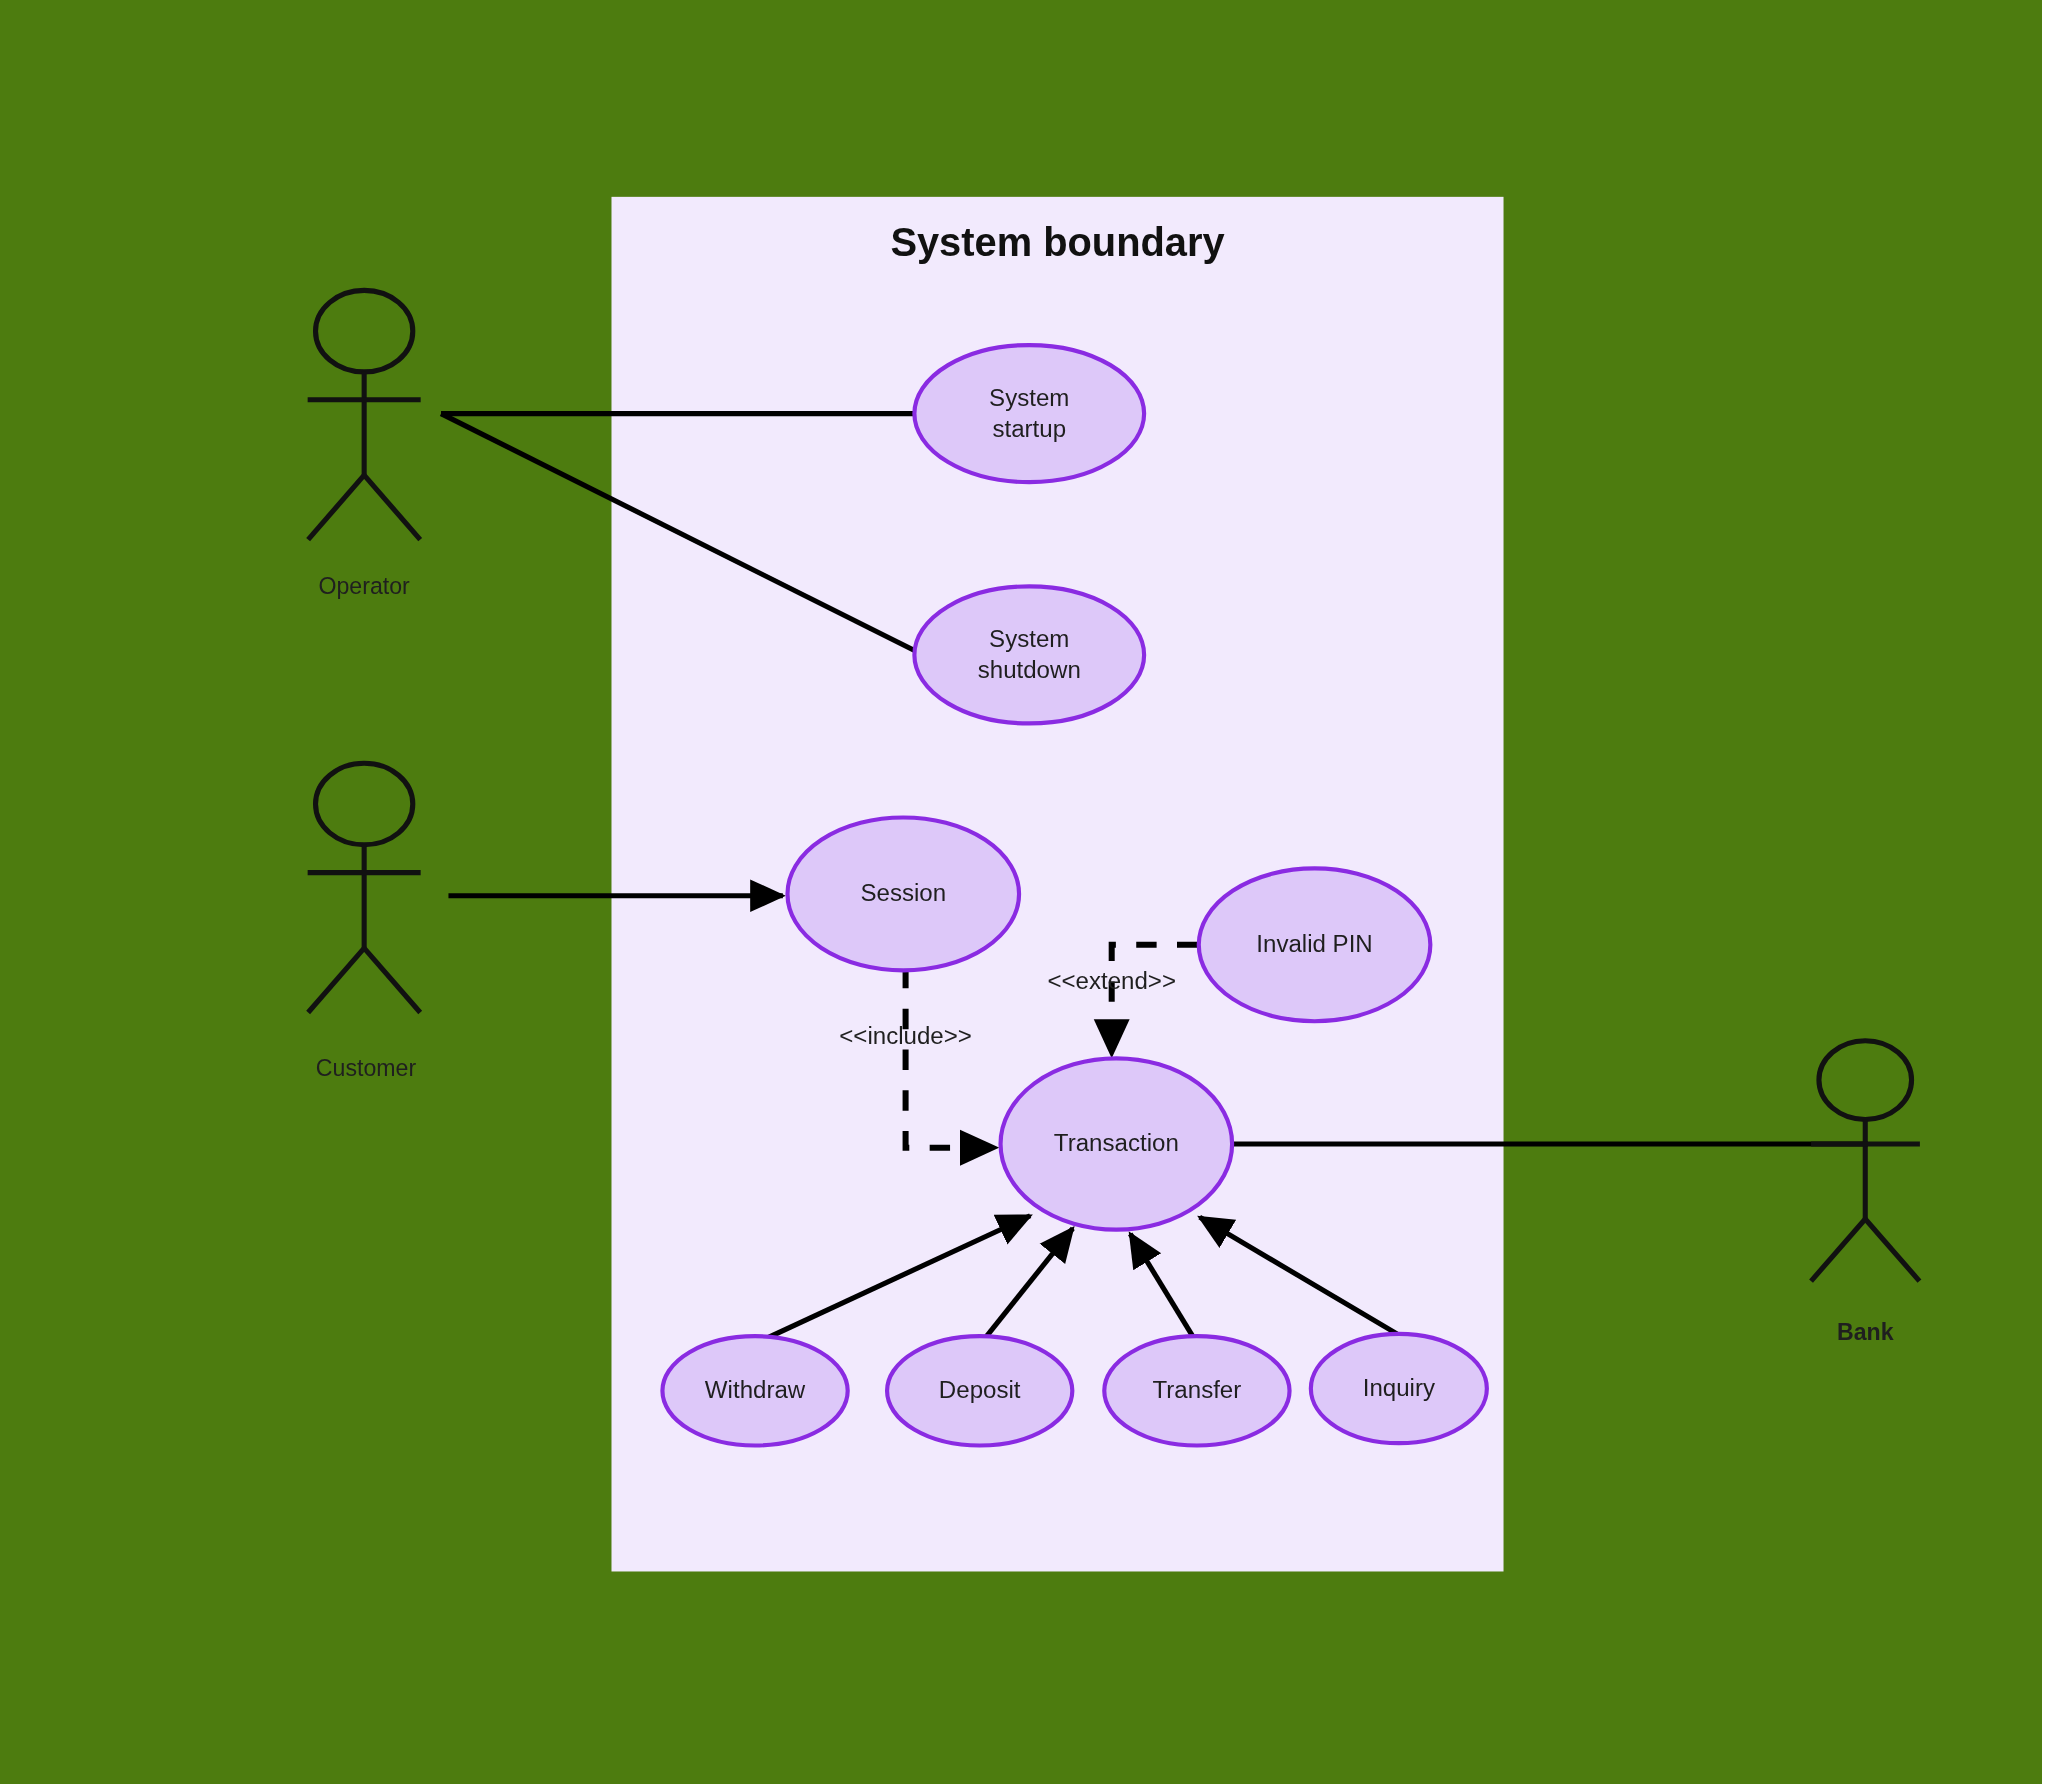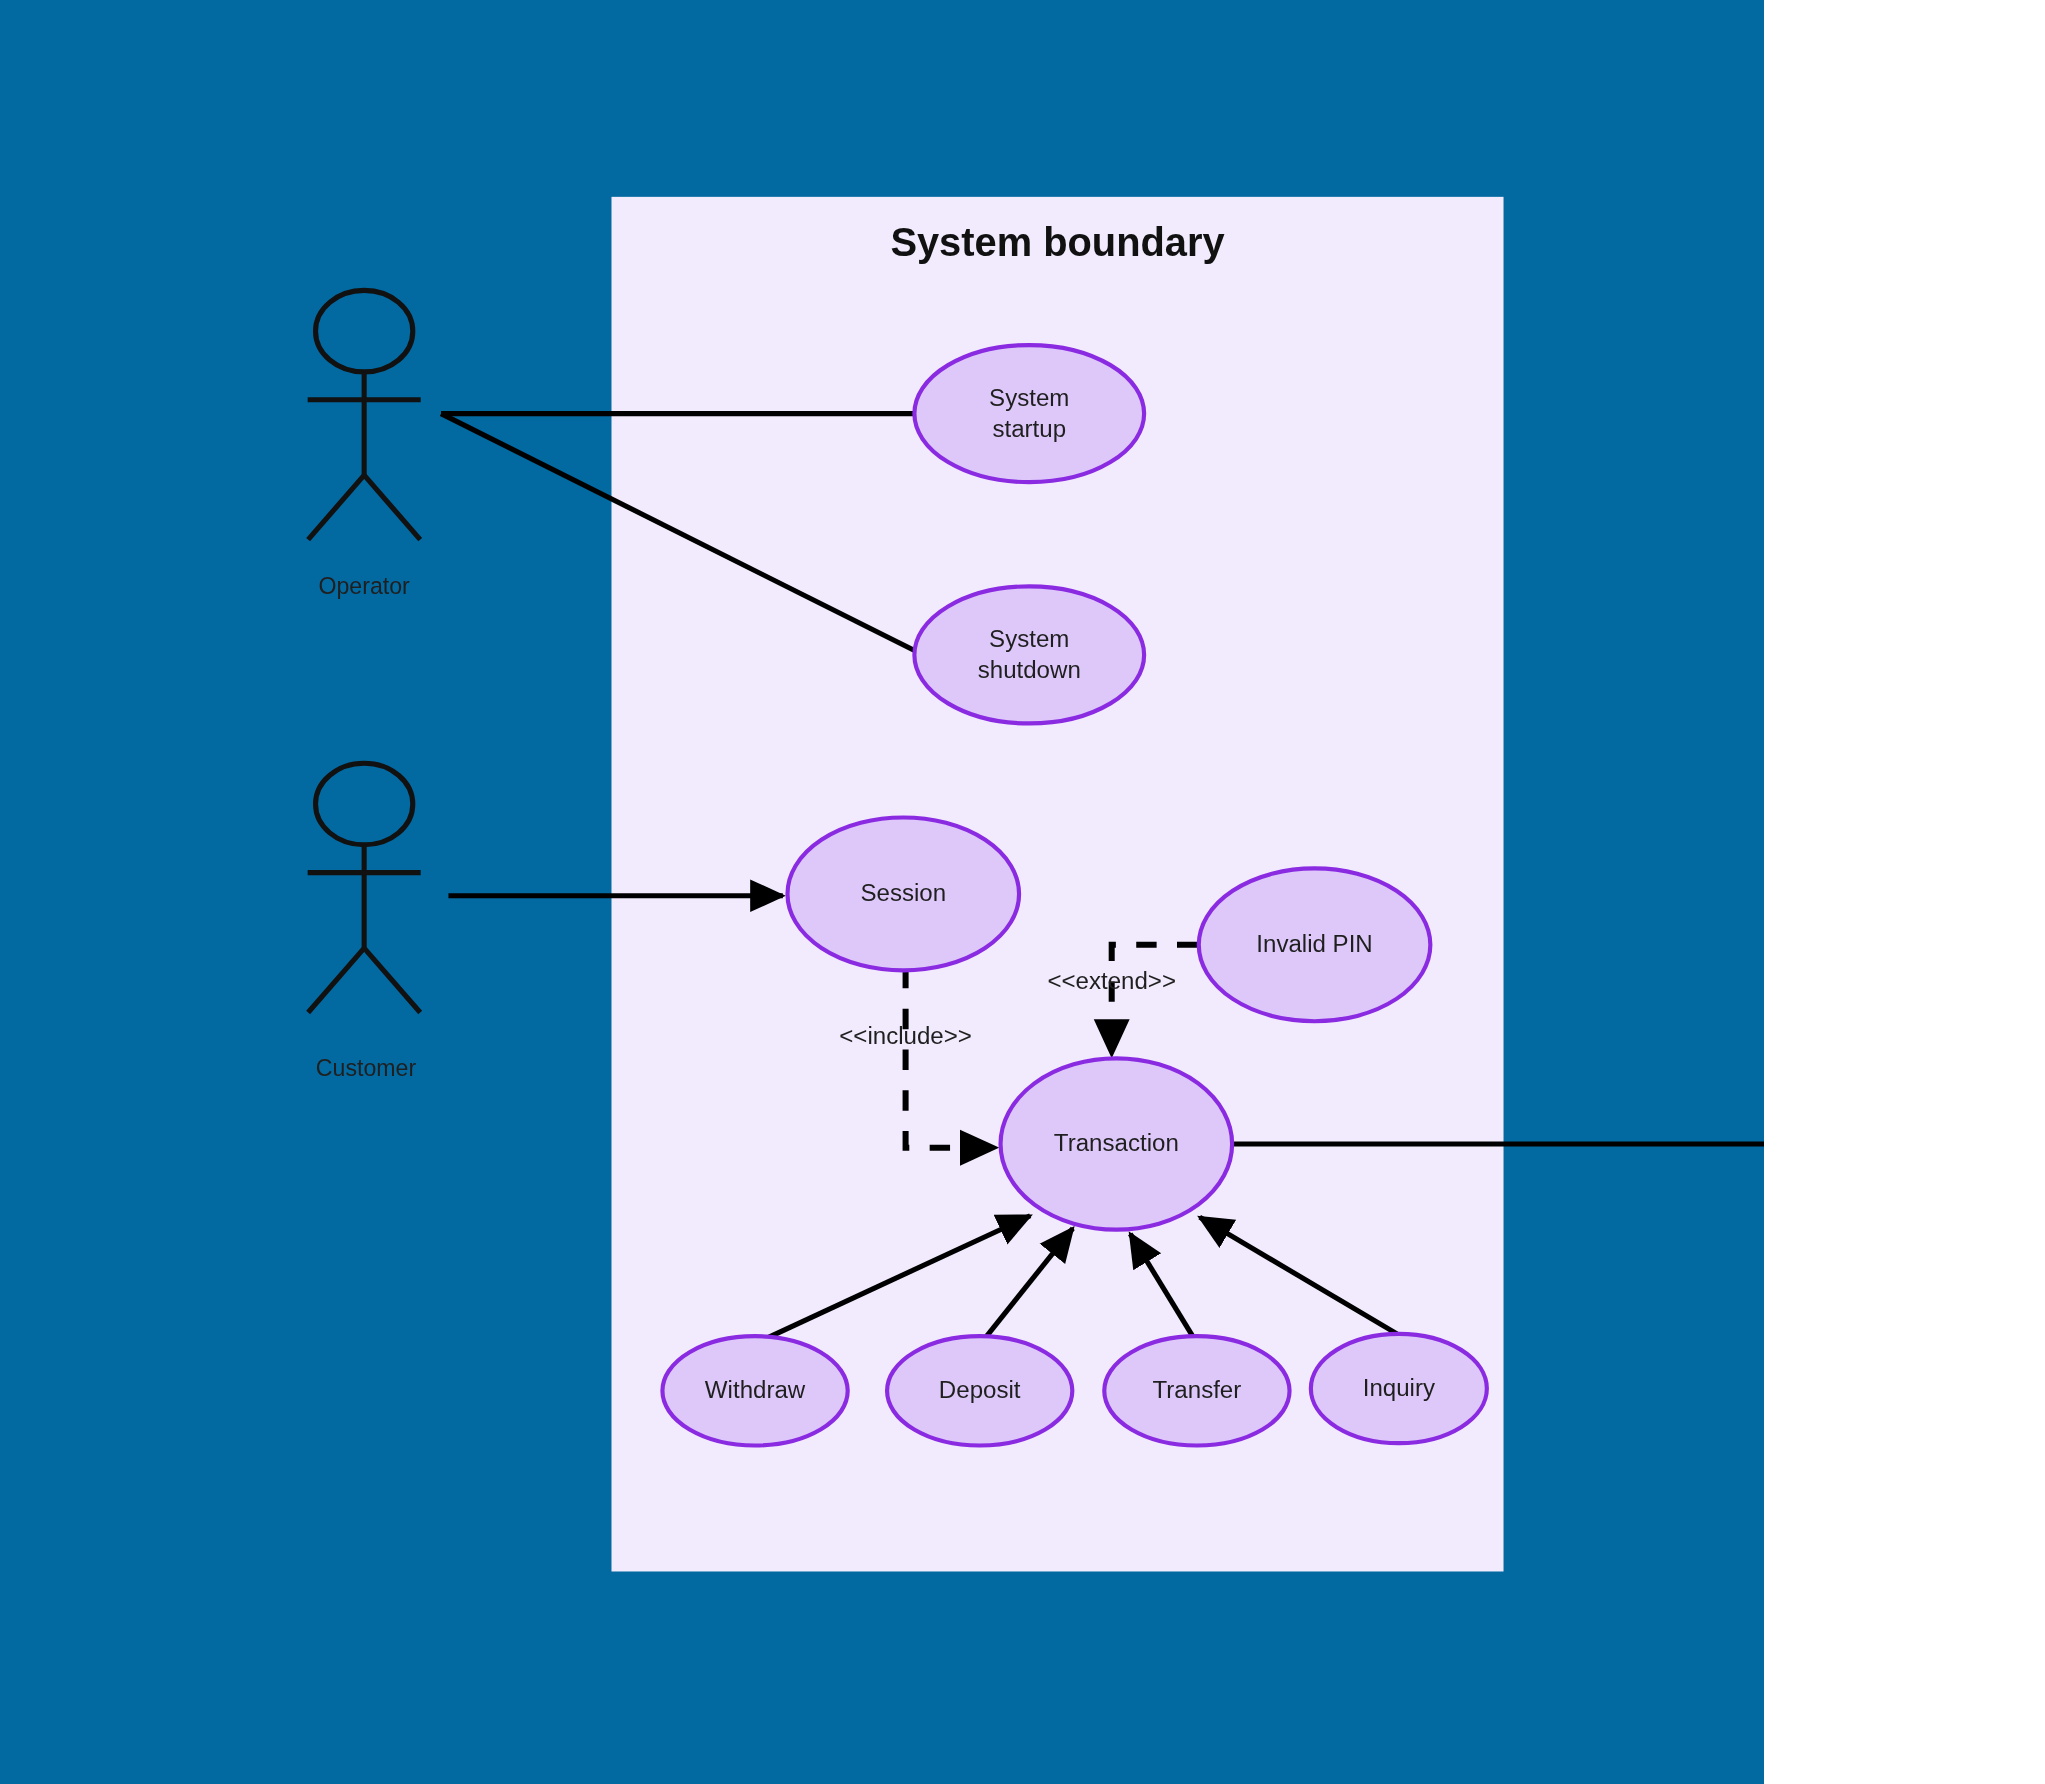--- a/index.html
+++ b/index.html
@@ -5,23 +5,23 @@
   html, body {
     margin: 0;
     padding: 0;
     background: #ffffff;
   }
   body {
     font-family: "Liberation Sans", sans-serif;
   }
   #diagram-root {
     position: relative;
-    width: 1764px;
+    width: 2042px;
     height: 1785px;
-    background: #0369a1;
+    background: #4d7c0f;
     overflow: hidden;
   }
   svg#uml-canvas {
     display: block;
     width: 2046px;
     height: 1785px;
   }
   .boundary-rect {
     fill: #f2eafd;
     stroke: none;

